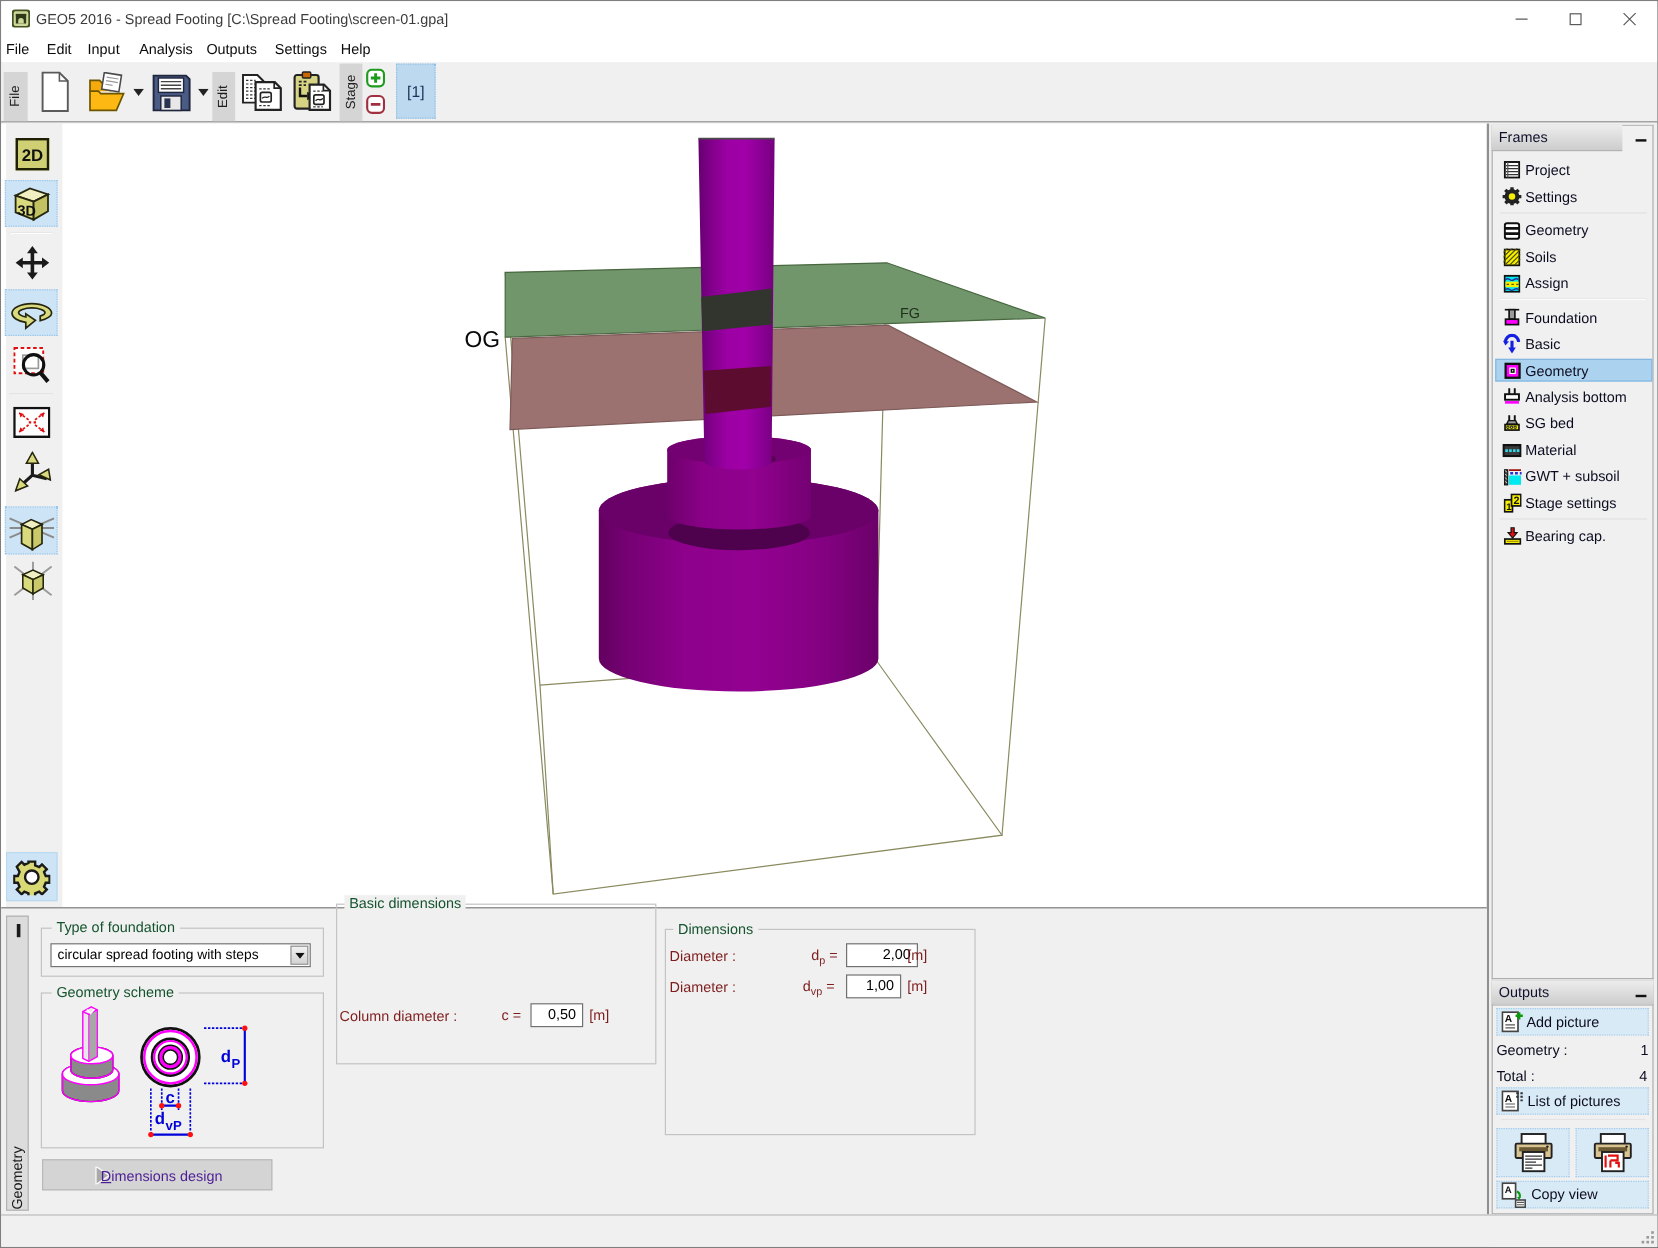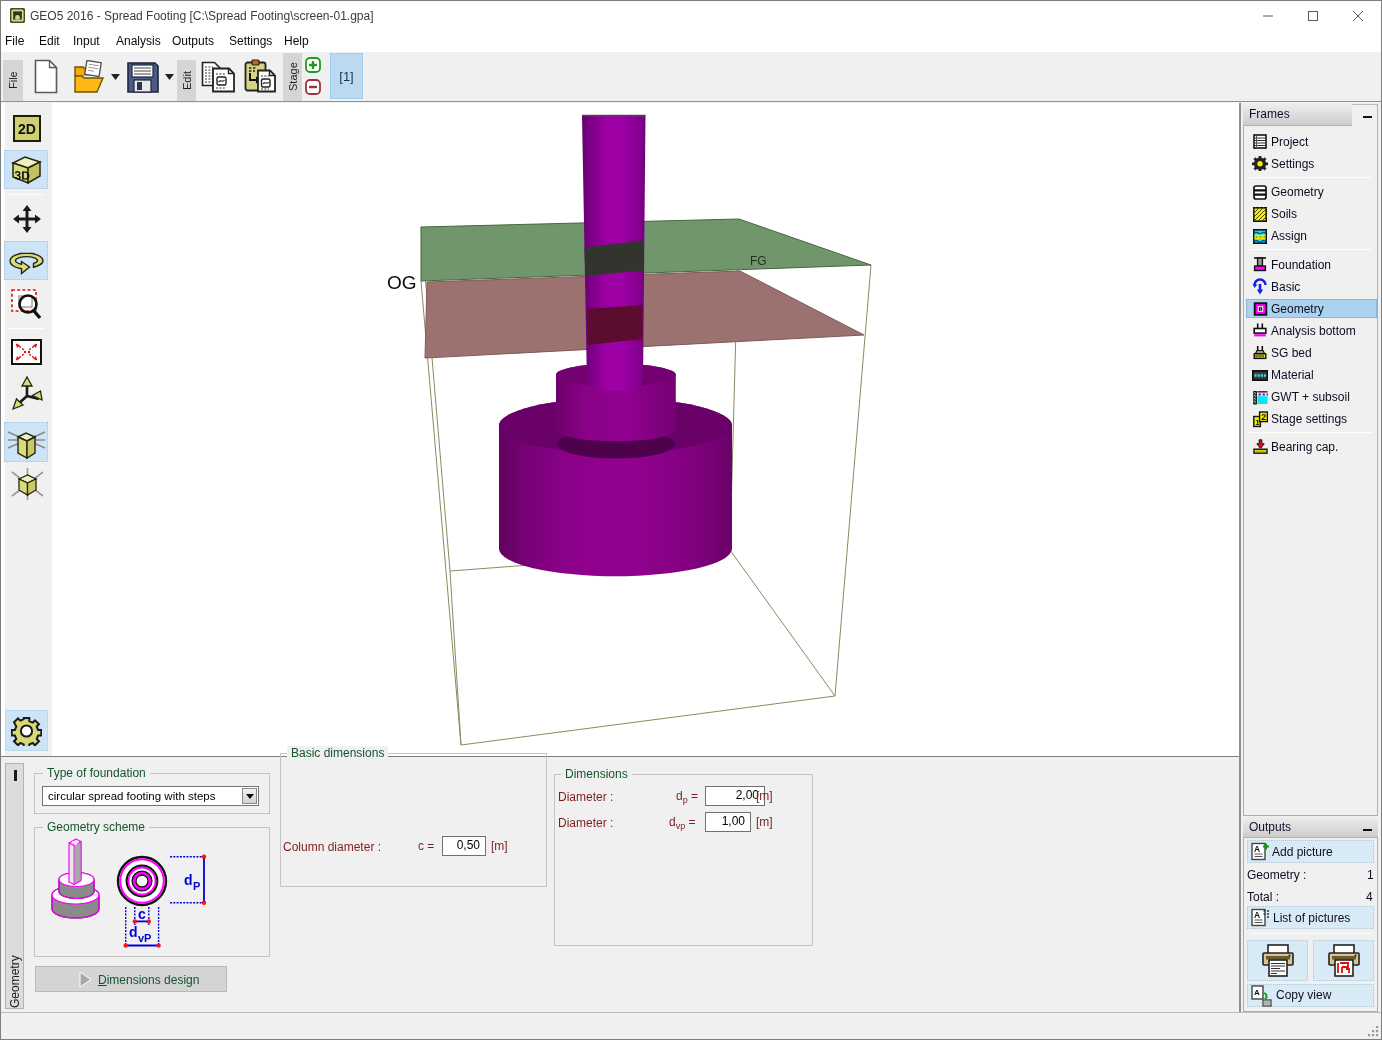--- a/index.html
+++ b/index.html
@@ -451,21 +451,21 @@
   <circle cx="100.8" cy="94.4" r="2.2"></circle>
       <circle cx="114.8" cy="94.4" r="2.2"></circle>
   <circle cx="91.7" cy="118.5" r="2.2"></circle>
       <circle cx="124.6" cy="118.5" r="2.2"></circle>
  </g>
 </svg>
 <div class="abs" style="left:35px;top:966px;width:192px;height:26px;background:#d4d4d4;border:1px solid #b8b8b8;"></div>
 <svg class="icon" style="left:79px;top:972px" width="13" height="15" viewBox="0 0 13 15">
     <path d="M1 0 l11 7.5 -11 7.5 z" fill="#a9a9a9" stroke="#fdfdfd" stroke-width="1"></path>
   </svg>
-<div class="lbl" style="left:98px;top:973px;color:#14532d"><span style="text-decoration:underline">D</span>imensions design</div>
+<div class="lbl" style="left:84px;top:973px;color:#4c1d95"><span style="text-decoration:underline">D</span>imensions design</div>
 <div class="fs" style="left:280px;top:753px;width:267px;height:134px">
     <div class="fslabel" style="left:6px">Basic dimensions</div>
   </div>
 <div class="lbl" style="left:283px;top:840px">Column diameter :</div>
 <div class="lbl" style="left:418px;top:839px">c =</div>
 <div class="inp" style="left:442px;top:836px;width:44px;height:20px">0,50</div>
 <div class="lbl" style="left:491px;top:839px">[m]</div>
 <div class="fs" style="left:554px;top:774px;width:259px;height:172px">
     <div class="fslabel" style="left:6px">Dimensions</div>
   </div>

